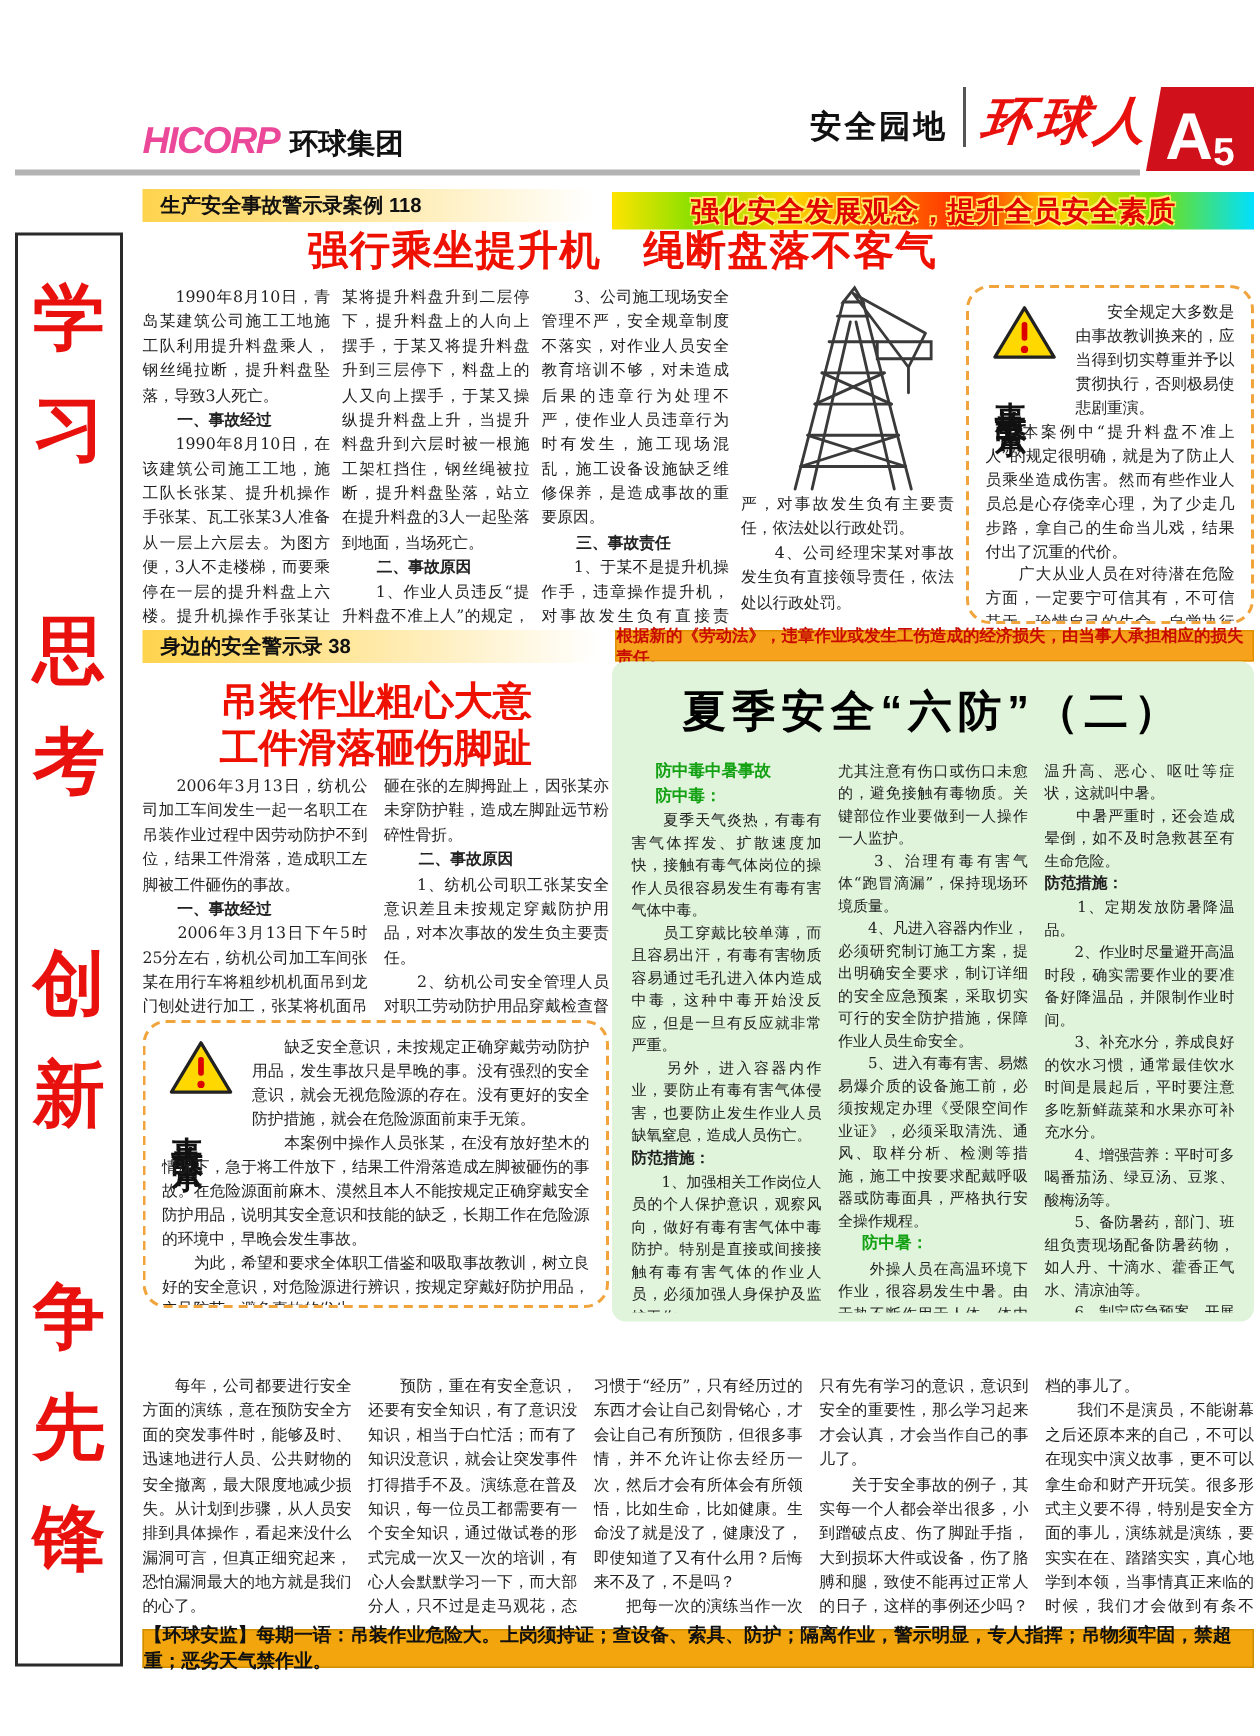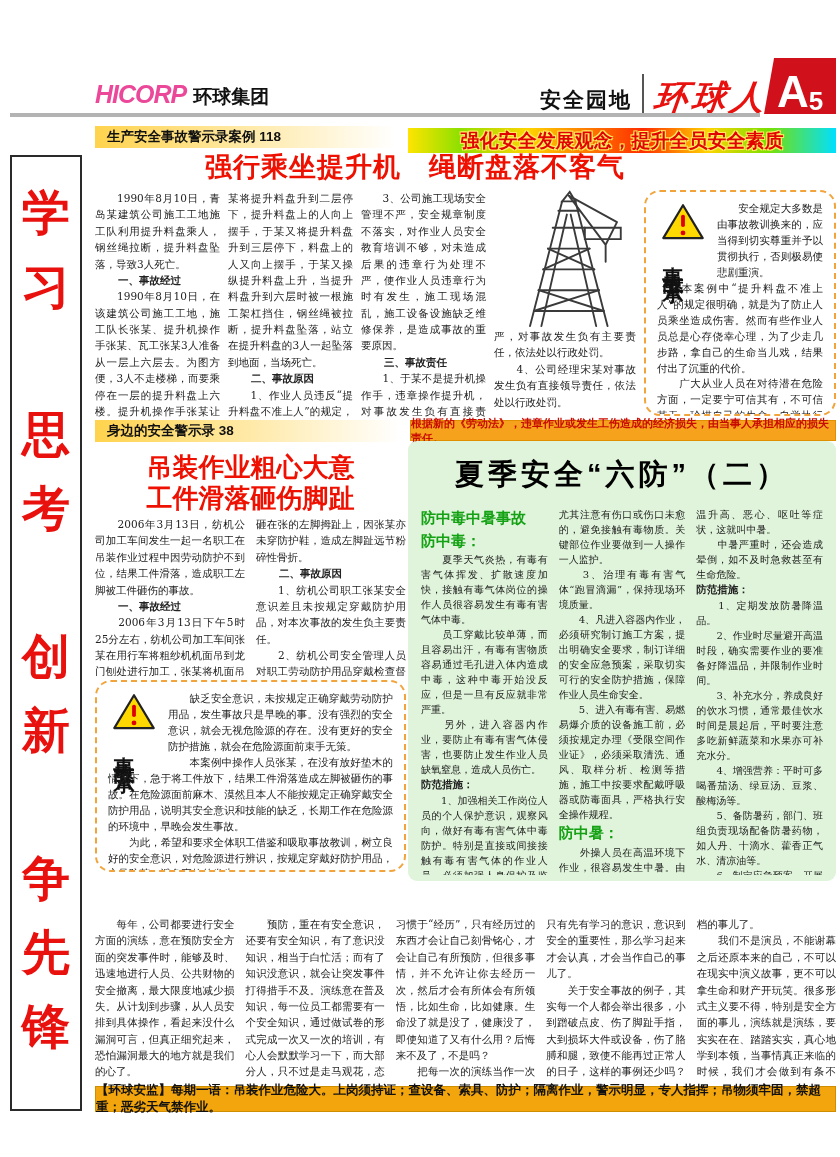--- a/index.html
+++ b/index.html
@@ -6,21 +6,21 @@
   #page{position:relative;width:840px;height:1157px;background:#fff;overflow:hidden;
         font-family:"DejaVu Serif","Liberation Serif",serif;color:#222;}
   .pre{white-space:pre-line;}
   .just{text-align:justify;}
 
   
   .logo{position:absolute;left:95px;top:80px;display:flex;align-items:baseline;gap:7px;}
   .logo .mark{font-family:"Liberation Sans",sans-serif;font-style:italic;font-weight:900;
               font-size:25px;color:#ec4899;letter-spacing:-1px;}
   .logo .co{font-family:"Liberation Sans",sans-serif;font-weight:900;font-size:19px;color:#111;}
-  .hdr-right{position:absolute;left:540px;top:56px;display:flex;align-items:flex-end;height:42px;margin-top:16px;}
+  .hdr-right{position:absolute;left:540px;top:56px;display:flex;align-items:flex-end;height:42px;}
   .hdr-section{font-size:21px;font-weight:bold;color:#111;margin-right:10px;letter-spacing:2px;}
   .hdr-div{width:2px;height:40px;background:#555;margin:0 10px 0 0;}
   .hdr-mast{font-size:34px;font-weight:900;font-style:italic;color:#e8110e;letter-spacing:4px;
             line-height:1;transform:skewX(-6deg);}
   .a5{position:absolute;left:764px;top:58px;width:72px;height:56px;background:#d0111b;
       clip-path:polygon(14% 0,100% 0,100% 100%,0 100%);color:#fff;
       font-family:"Liberation Sans",sans-serif;font-weight:900;
       display:flex;align-items:flex-end;justify-content:center;line-height:1;}
   .a5 .A{font-size:44px;} .a5 .n5{font-size:26px;}
   .rule{position:absolute;left:10px;top:113px;width:750px;height:4px;background:#b3b3b3;}
@@ -71,21 +71,21 @@
   .a2-row{position:absolute;left:95px;top:516px;width:311px;height:160px;display:flex;gap:11px;}
   .a2-row .c{width:150px;flex:0 0 auto;}
 
   
   .gbox{position:absolute;left:408px;top:441px;width:428px;height:440px;background:#dff4da;
         border-radius:9px;box-sizing:border-box;padding:14px 13px 8px;}
   .gtitle{text-align:center;color:#000000;font-family:"Liberation Sans",sans-serif;
           font-weight:900;font-size:29px;letter-spacing:4px;}
   .gcols{display:flex;gap:11px;margin-top:12px;height:368px;overflow:hidden;}
   .gcols .c{flex:1;font-size:10px;line-height:1.5;overflow:hidden;}
-  .gh{color:#14a114;font-weight:bold;font-family:Liberation Serif, serif;font-size:15px;}
+  .gh{color:#14a114;font-weight:bold;font-family:Liberation Mono, monospace;font-size:11px;margin-left:16px;}
   .gb{font-weight:bold;font-family:"Liberation Sans",sans-serif;font-size:10.5px;}
 
   
   .a3-title{position:absolute;left:95px;top:878px;width:741px;text-align:center;color:#8e1515;
             font-family:"Liberation Sans",sans-serif;font-weight:900;font-size:27px;letter-spacing:11px;}
   .a3-row{position:absolute;left:95px;top:916px;width:741px;height:162px;display:flex;gap:11px;}
   .a3-row .c{flex:1;font-size:10.5px;line-height:1.56;overflow:hidden;}
 
   
   .footer{position:absolute;left:95px;top:1086px;width:741px;height:26px;background:#f2a50c;

